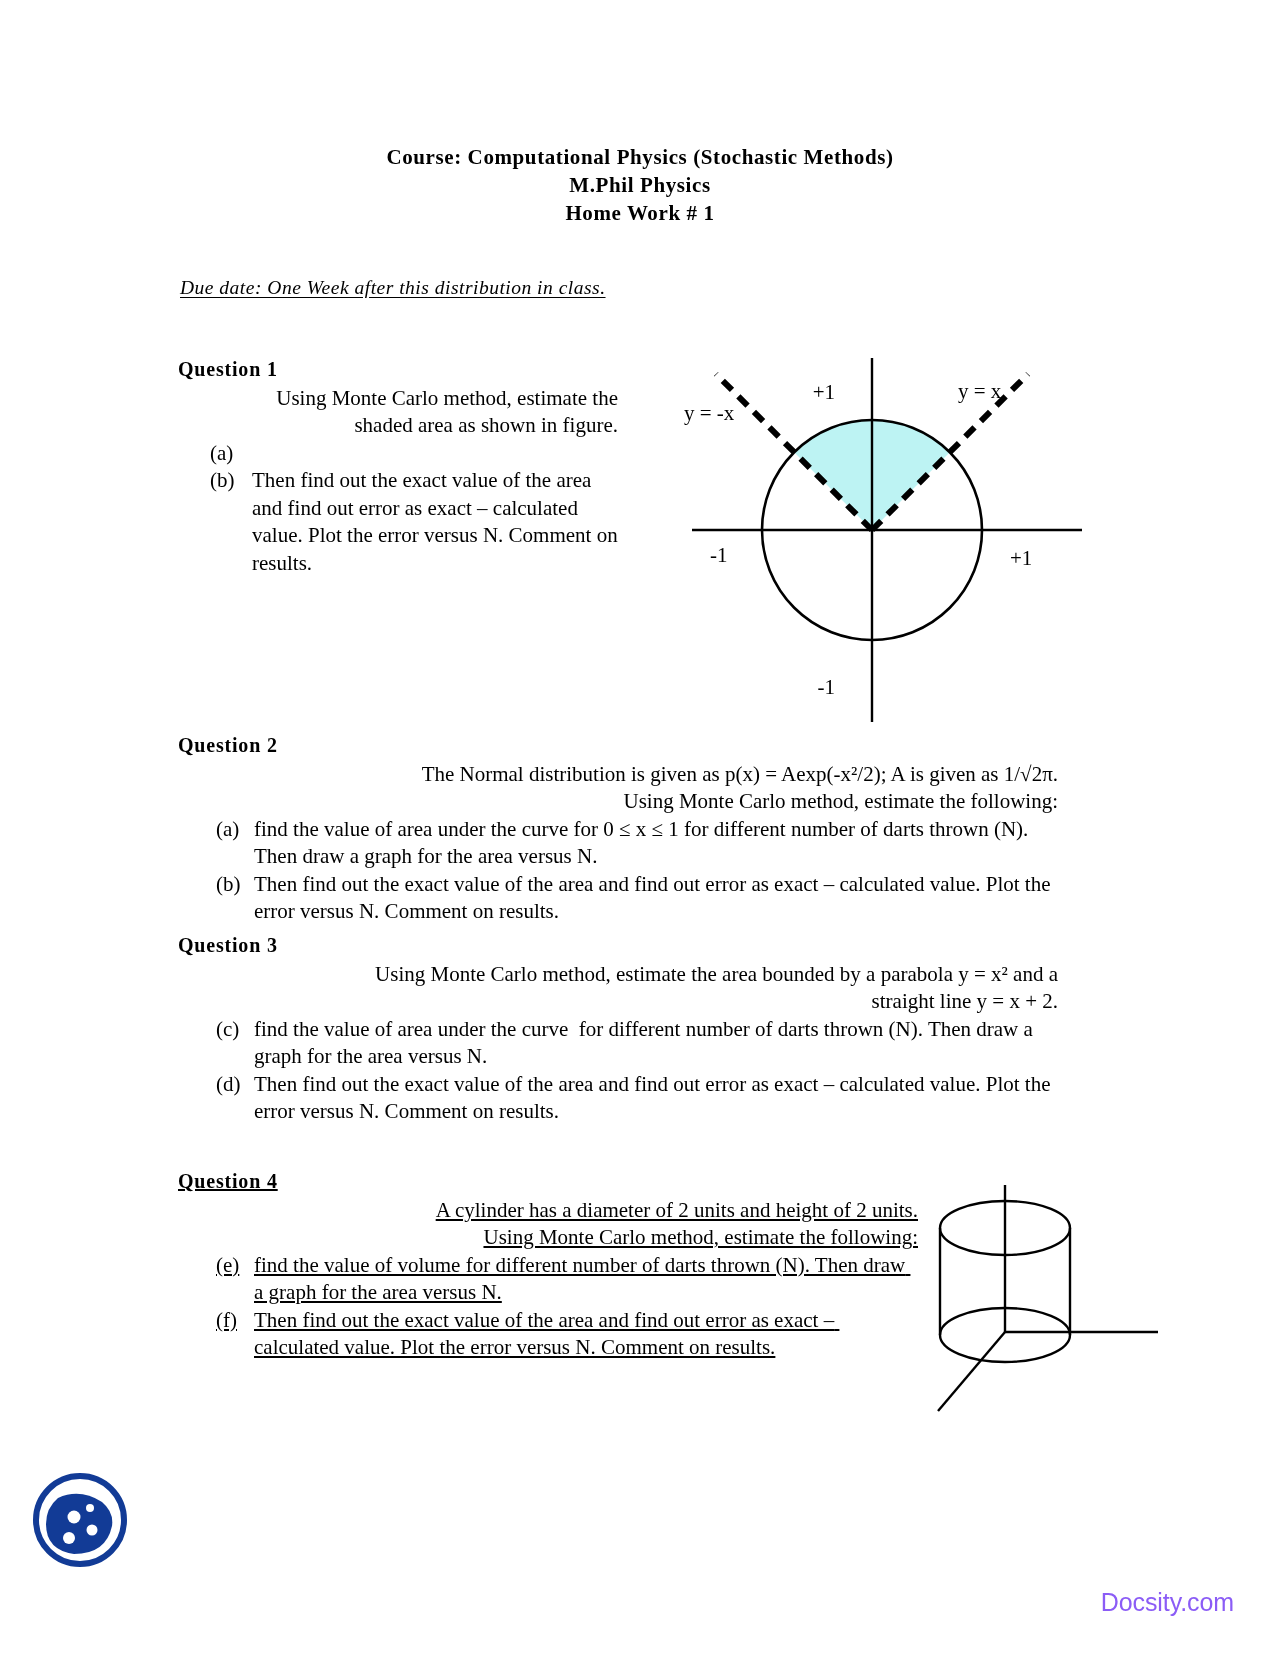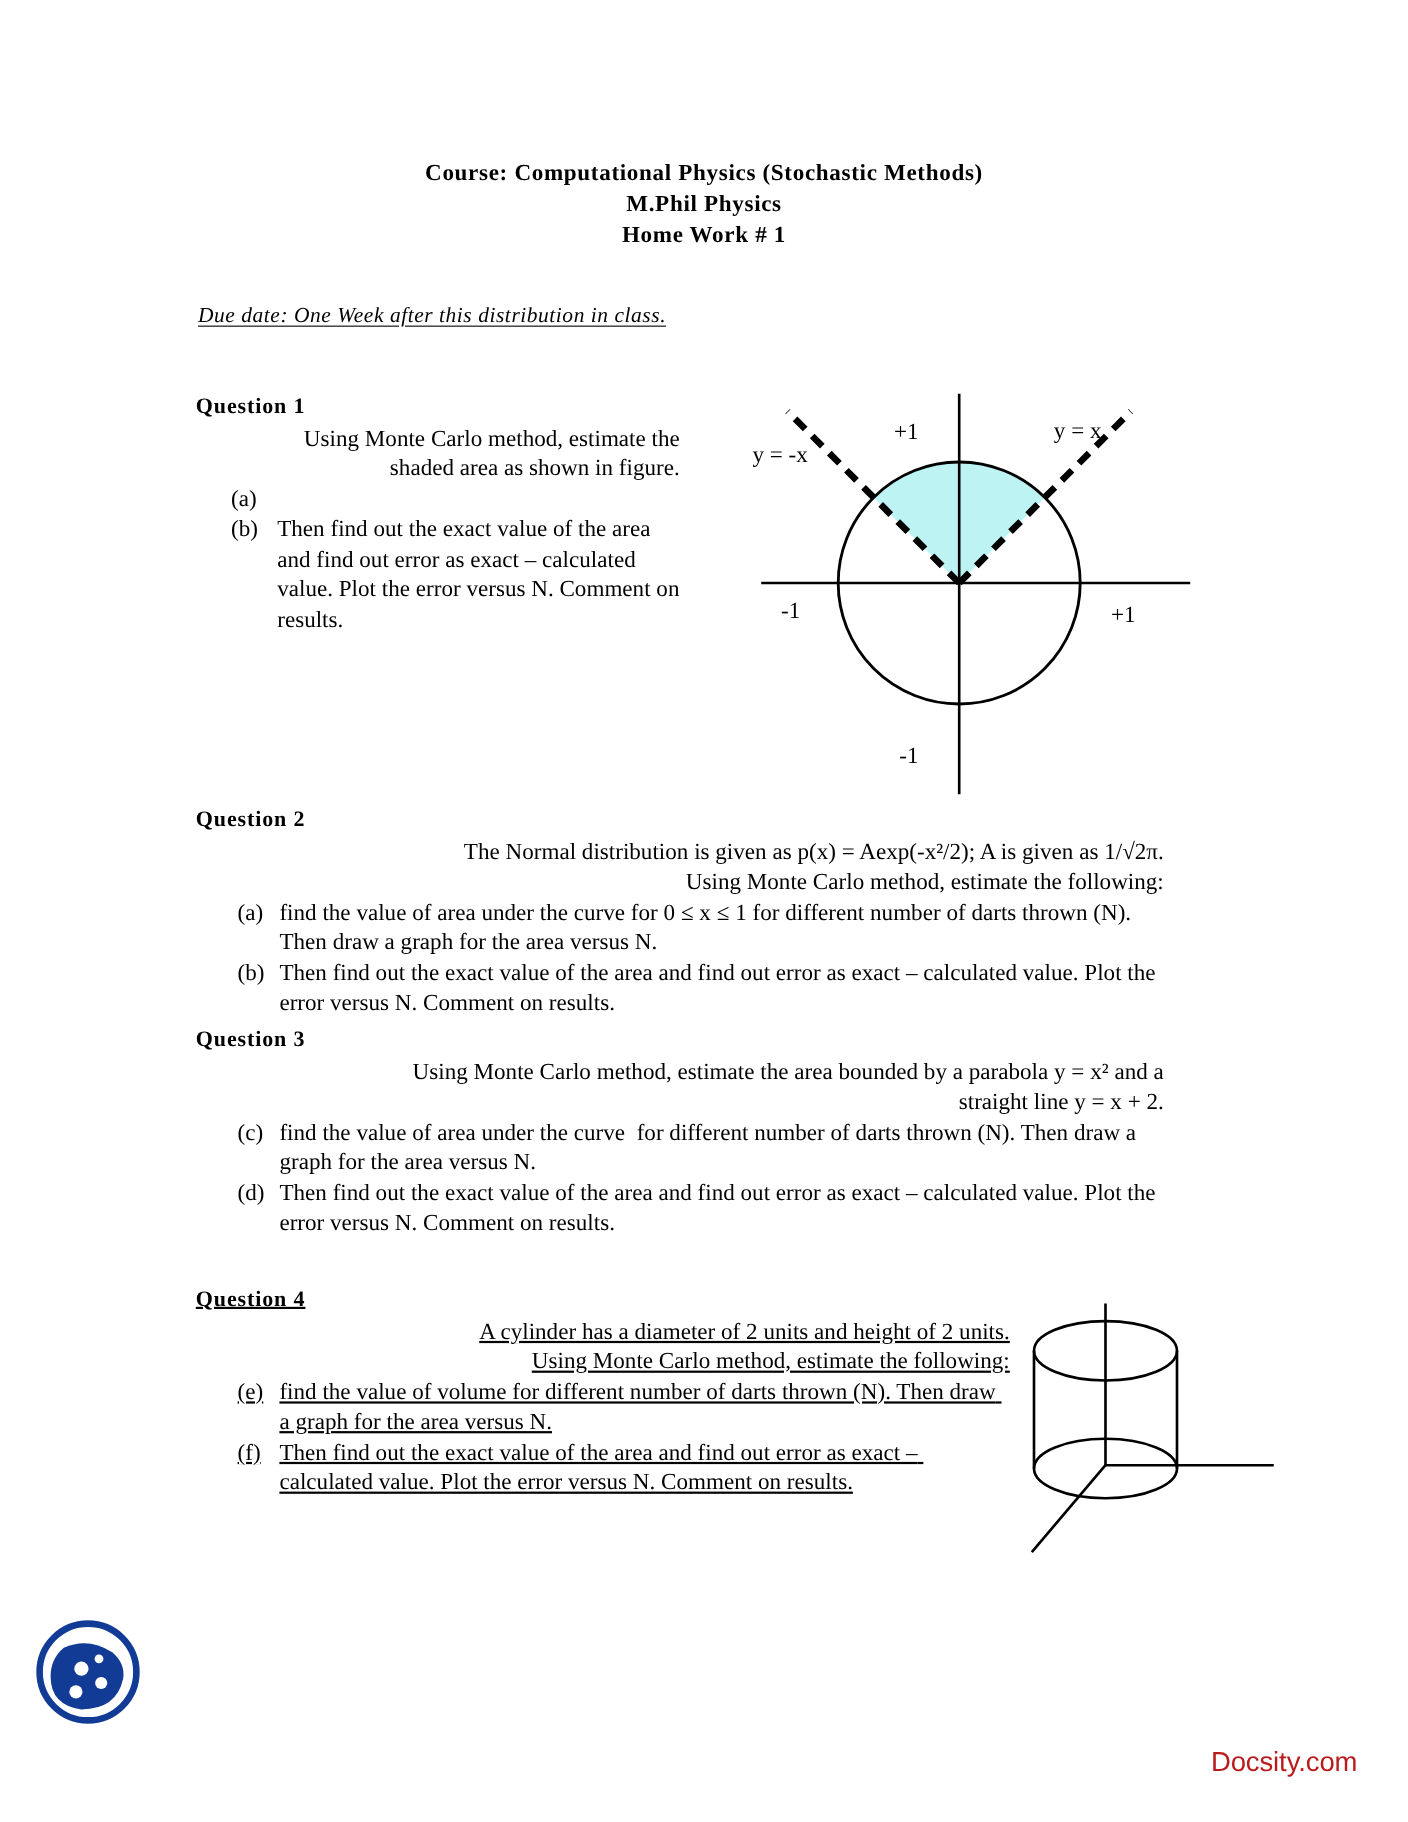--- a/index.html
+++ b/index.html
@@ -123,21 +123,21 @@
     top: 1468px;
     width: 104px;
     height: 104px;
   }
   #docsity-wordmark {
     position: absolute;
     right: 46px;
     top: 1588px;
     font-family: "Liberation Sans", "DejaVu Sans", sans-serif;
     font-size: 25px;
-    color: #b91c1c;
+    color: #8b5cf6;
     letter-spacing: -0.1px;
   }
 </style>
 </head>
 <body>
 
 <div class="page">
 
   <div class="header">
     <div class="header-line">Course: Computational Physics (Stochastic Methods)</div>

